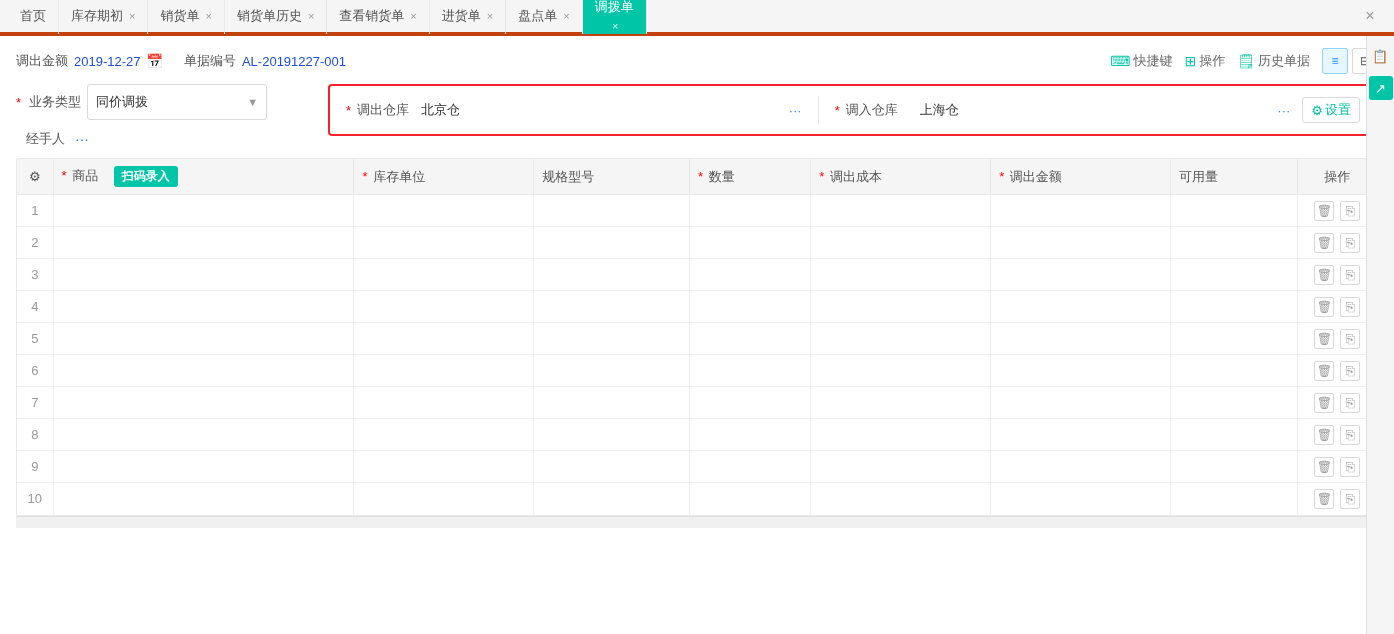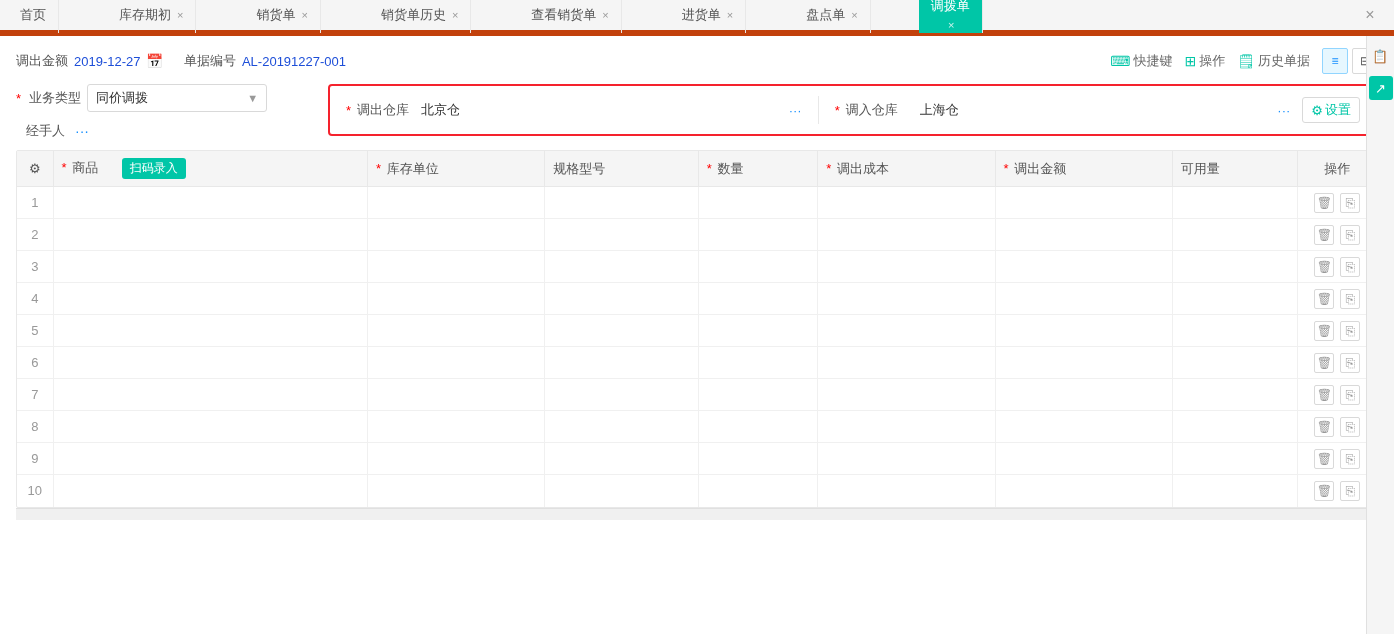--- a/index.html
+++ b/index.html
@@ -3,24 +3,23 @@
   <meta charset="utf-8">
   <style>
     * { box-sizing: border-box; margin: 0; padding: 0; }
     body { font-family: 'Microsoft YaHei', Arial, sans-serif; font-size: 13px; color: #333; background: #fff; overflow: hidden; }
 
     
     .tab-bar {
       display: flex;
       align-items: center;
       background: #f5f5f5;
-      border-bottom: 6px solid #c2410c;
+      border-bottom: 4px solid #c2410c;
       height: 36px;
       padding: 0 8px;
-      gap: 48px;
     }
     .tab-item {
       display: flex;
       align-items: center;
       padding: 0 12px;
       height: 36px;
       cursor: pointer;
       font-size: 13px;
       color: #555;
       white-space: nowrap;
@@ -128,21 +127,21 @@
       align-items: center;
       gap: 6px;
     }
     .form-field .req { color: #f00; margin-right: 2px; }
     .form-field label { color: #555; white-space: nowrap; }
     .form-field .input-box {
       border: 1px solid #d9d9d9;
       border-radius: 3px;
       padding: 3px 8px;
       min-width: 160px;
-      height: 28px;
+      height: 36px;
       display: flex;
       align-items: center;
       background: #fff;
       cursor: pointer;
       position: relative;
       color: #333;
     }
     .form-field .input-box .dropdown-arrow {
       margin-left: auto;
       color: #999;
@@ -408,21 +407,21 @@
   </div>
 
   <div class="table-wrapper">
     <table>
       <thead>
         <tr>
           <th class="th-gear">⚙</th>
           <th>
             <span class="req">*</span>
             <span>商品</span>
-            <button class="scan-btn" style="margin-left:20px;">扫码录入</button>
+            <button class="scan-btn" style="margin-left:12px;font-weight:bold;">扫码录入</button>
           </th>
           <th>
             <span class="req">*</span>
             <span>库存单位</span>
           </th>
           <th>规格型号</th>
           <th>
             <span class="req">*</span>
             <span>数量</span>
           </th>

